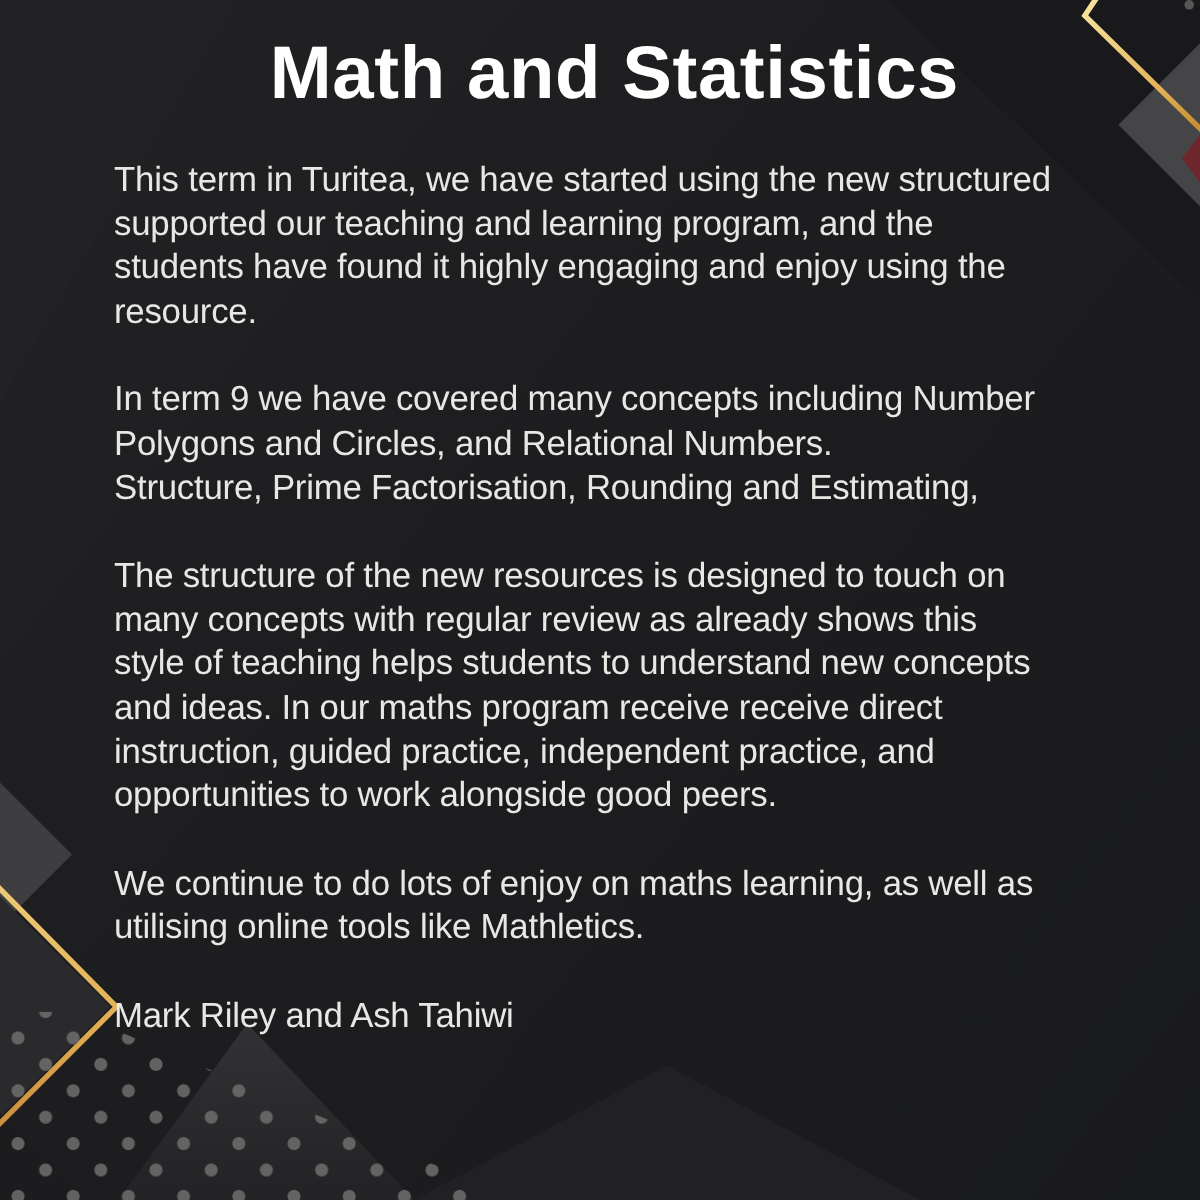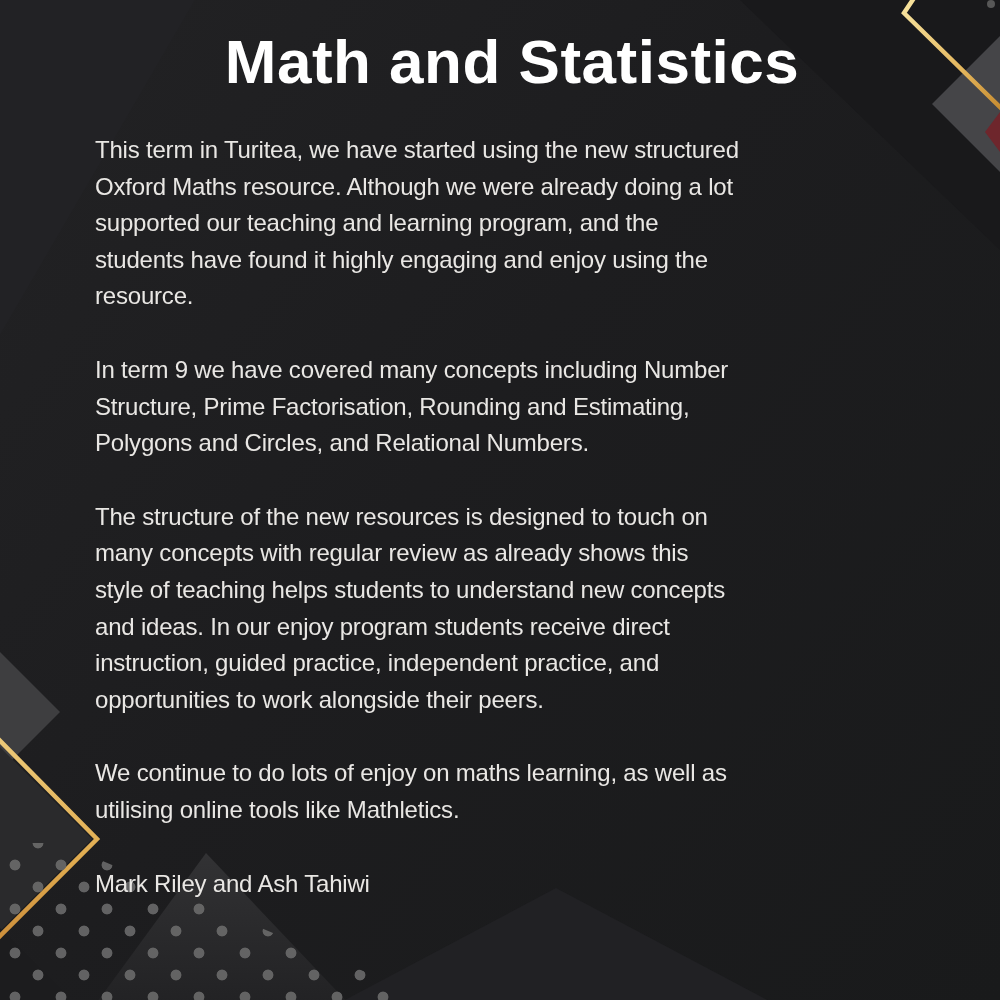--- a/index.html
+++ b/index.html
@@ -21,21 +21,21 @@
     opacity:.9;
   }
   .page-title{
     position:absolute;top:-11px;left:0;width:1000px;text-align:center;
     font-size:62px;font-weight:700;color:#ffffff;letter-spacing:.5px;
     line-height:1;white-space:nowrap;padding-left:12px;
   }
   .content{position:absolute;left:95px;top:132px;width:815px;}
   .para{margin:0 0 37px 0;}
   .tline{
-    font-size:24px;line-height:36.6px;color:#e9e7e4;
+    font-size:29px;line-height:36.6px;color:#e9e7e4;
     letter-spacing:-.2px;white-space:nowrap;
   }
   .signature{margin:0;}
 </style>
 </head>
 <body>
 
 <div id="stage">
 
   <svg class="deco-svg" viewBox="0 0 1000 1000" xmlns="http://www.w3.org/2000/svg" aria-hidden="true">
@@ -72,37 +72,36 @@
     <polyline points="-60,680 97,839 -60,996" fill="none" stroke="url(#goldBL)" stroke-width="4.5"></polyline>
   </svg>
 
   <div class="dot-field"></div>
 
   <h1 class="page-title">Math and Statistics</h1>
 
   <div class="content">
     <div class="para">
         <div class="tline">This term in Turitea, we have started using the new structured</div>
-        <div class="tline">Oxford Maths resource. Although we were already doing a lot</div>
         <div class="tline">supported our teaching and learning program, and the</div>
         <div class="tline">students have found it highly engaging and enjoy using the</div>
         <div class="tline">resource.</div>
       </div>
     <div class="para">
         <div class="tline">In term 9 we have covered many concepts including Number</div>
+        <div class="tline">Polygons and Circles, and Relational Numbers.</div>
         <div class="tline">Structure, Prime Factorisation, Rounding and Estimating,</div>
-        <div class="tline">Polygons and Circles, and Relational Numbers.</div>
       </div>
     <div class="para">
         <div class="tline">The structure of the new resources is designed to touch on</div>
         <div class="tline">many concepts with regular review as already shows this</div>
         <div class="tline">style of teaching helps students to understand new concepts</div>
-        <div class="tline">and ideas. In our enjoy program students receive direct</div>
+        <div class="tline">and ideas. In our maths program receive receive direct</div>
         <div class="tline">instruction, guided practice, independent practice, and</div>
-        <div class="tline">opportunities to work alongside their peers.</div>
+        <div class="tline">opportunities to work alongside good peers.</div>
       </div>
     <div class="para">
         <div class="tline">We continue to do lots of enjoy on maths learning, as well as</div>
         <div class="tline">utilising online tools like Mathletics.</div>
       </div>
     <div class="tline signature">Mark Riley and Ash Tahiwi</div>
   </div>
 
 </div>
 

